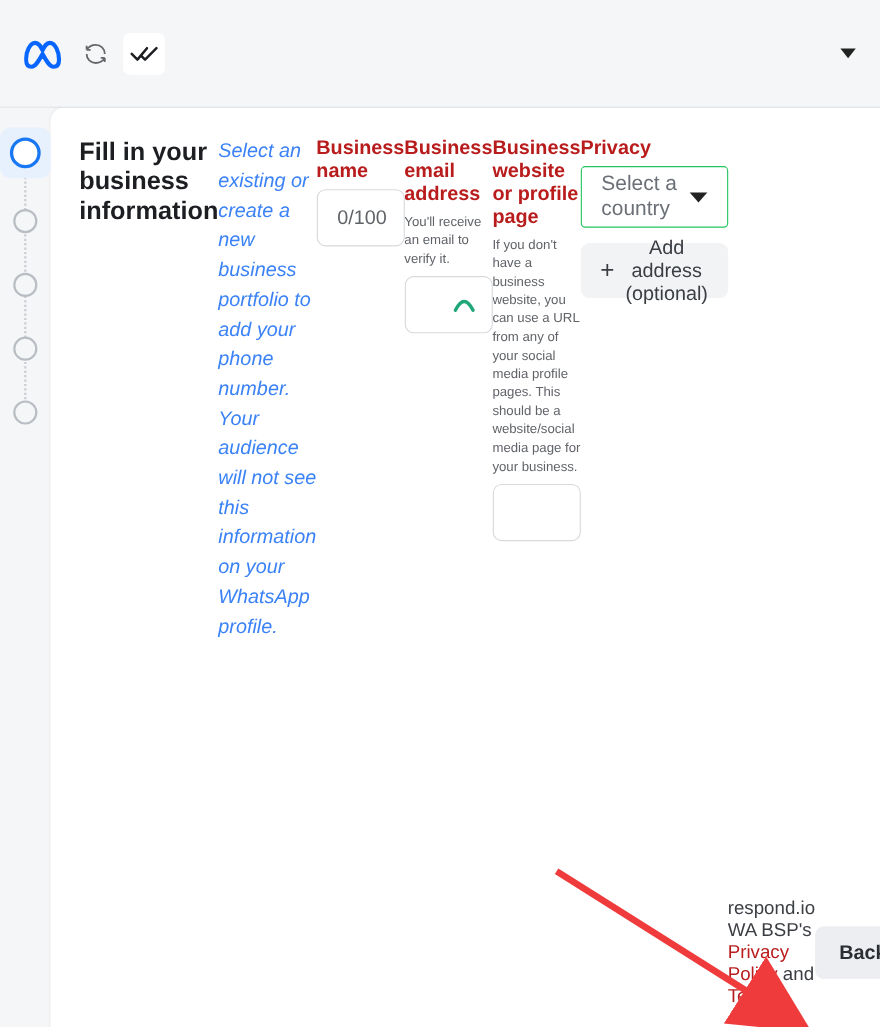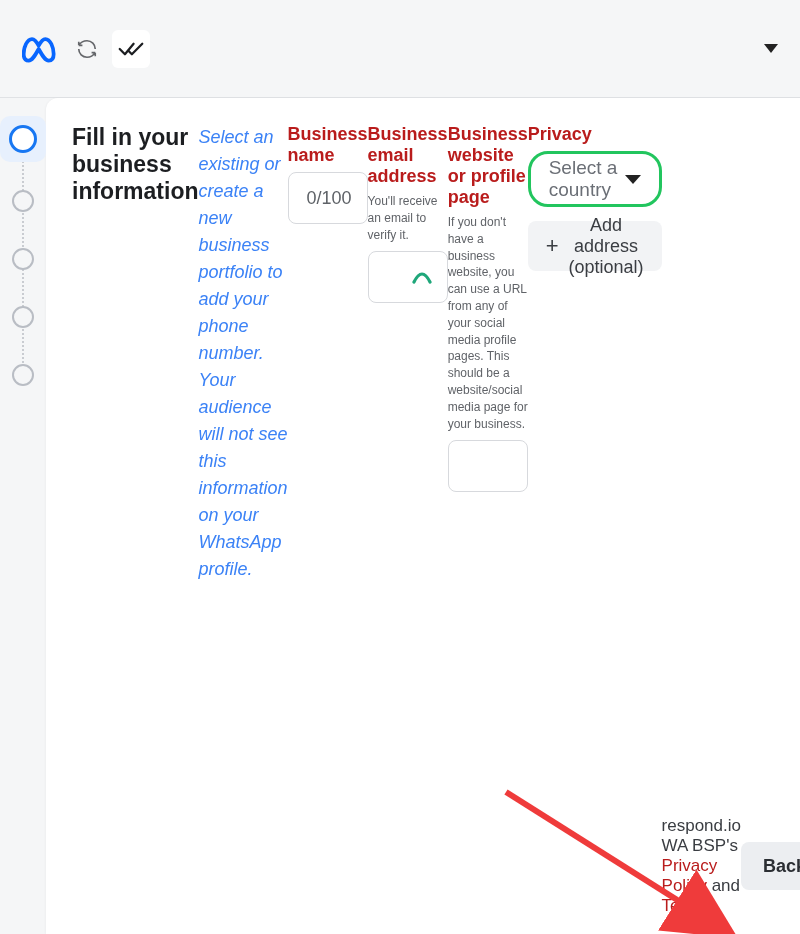--- a/index.html
+++ b/index.html
@@ -159,22 +159,22 @@
       position:absolute;
       right:16px;
       top:50%;
       transform:translateY(-50%);
     }
     .input-trailing-icon svg{ display:block; }
 
     .select{
       width:100%;
       height:56px;
-      border:3px solid #22c55e;
-      border-radius:20px;
+      border:1px solid #22c55e;
+      border-radius:4px;
       background:#fff;
       display:flex;
       align-items:center;
       justify-content:space-between;
       padding:0 18px;
       cursor:pointer;
       font-size:19px;
       color:#6b6f76;
     }
     .caret-down{

